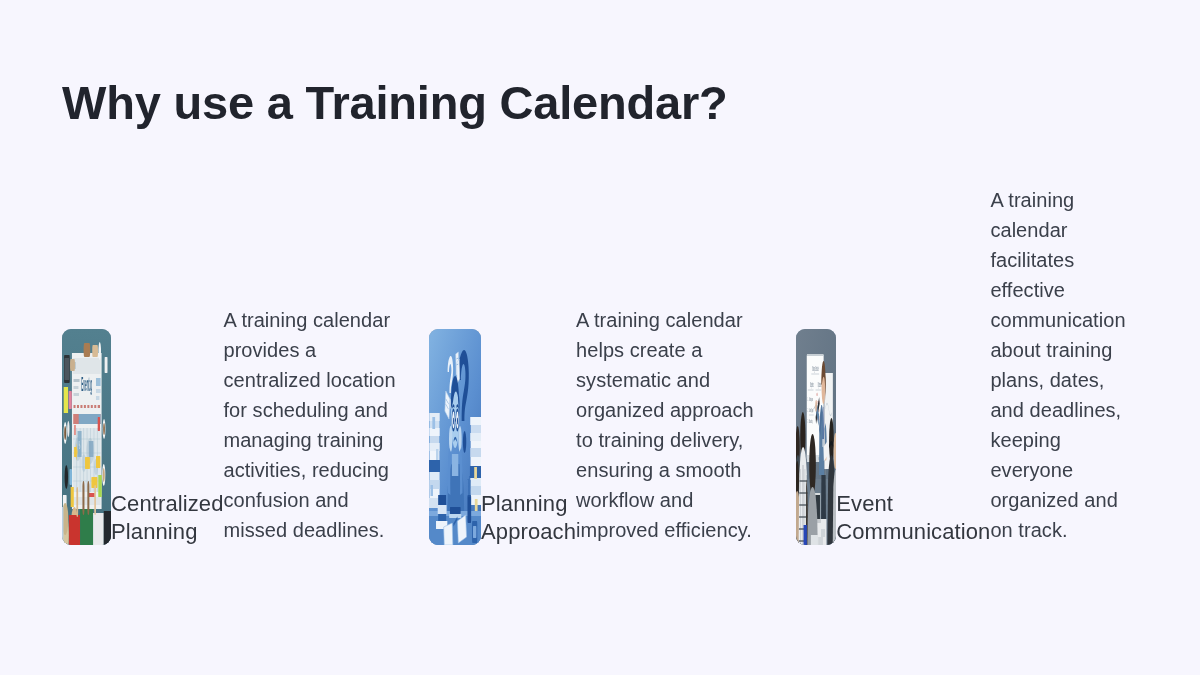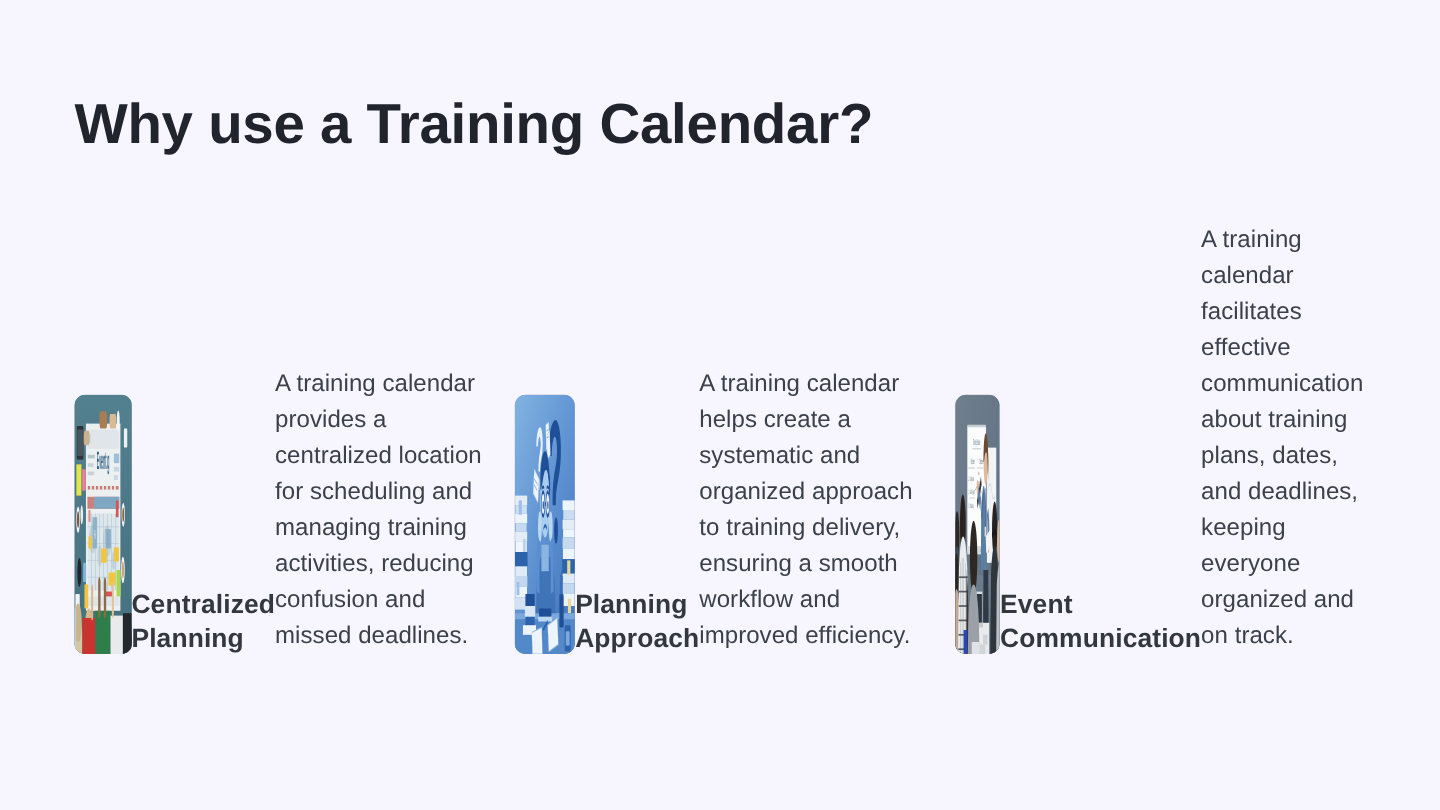--- a/index.html
+++ b/index.html
@@ -49,21 +49,21 @@
     width: 341px;
     height: 216px;
     border-radius: 9px;
     overflow: hidden;
     position: relative;
     background: #8da0b0;
   }
   .card-image svg { display: block; width: 100%; height: 100%; }
   .card-heading {
     font-size: 22px;
-    font-weight: 700;
+    font-weight: 400;
     color: #33373f;
     letter-spacing: 0.1px;
     line-height: 1.25;
   }
   .card-body {
     margin-top: 16px;
     font-size: 20px;
     line-height: 30px;
     color: #3b404b;
     letter-spacing: 0.05px;

